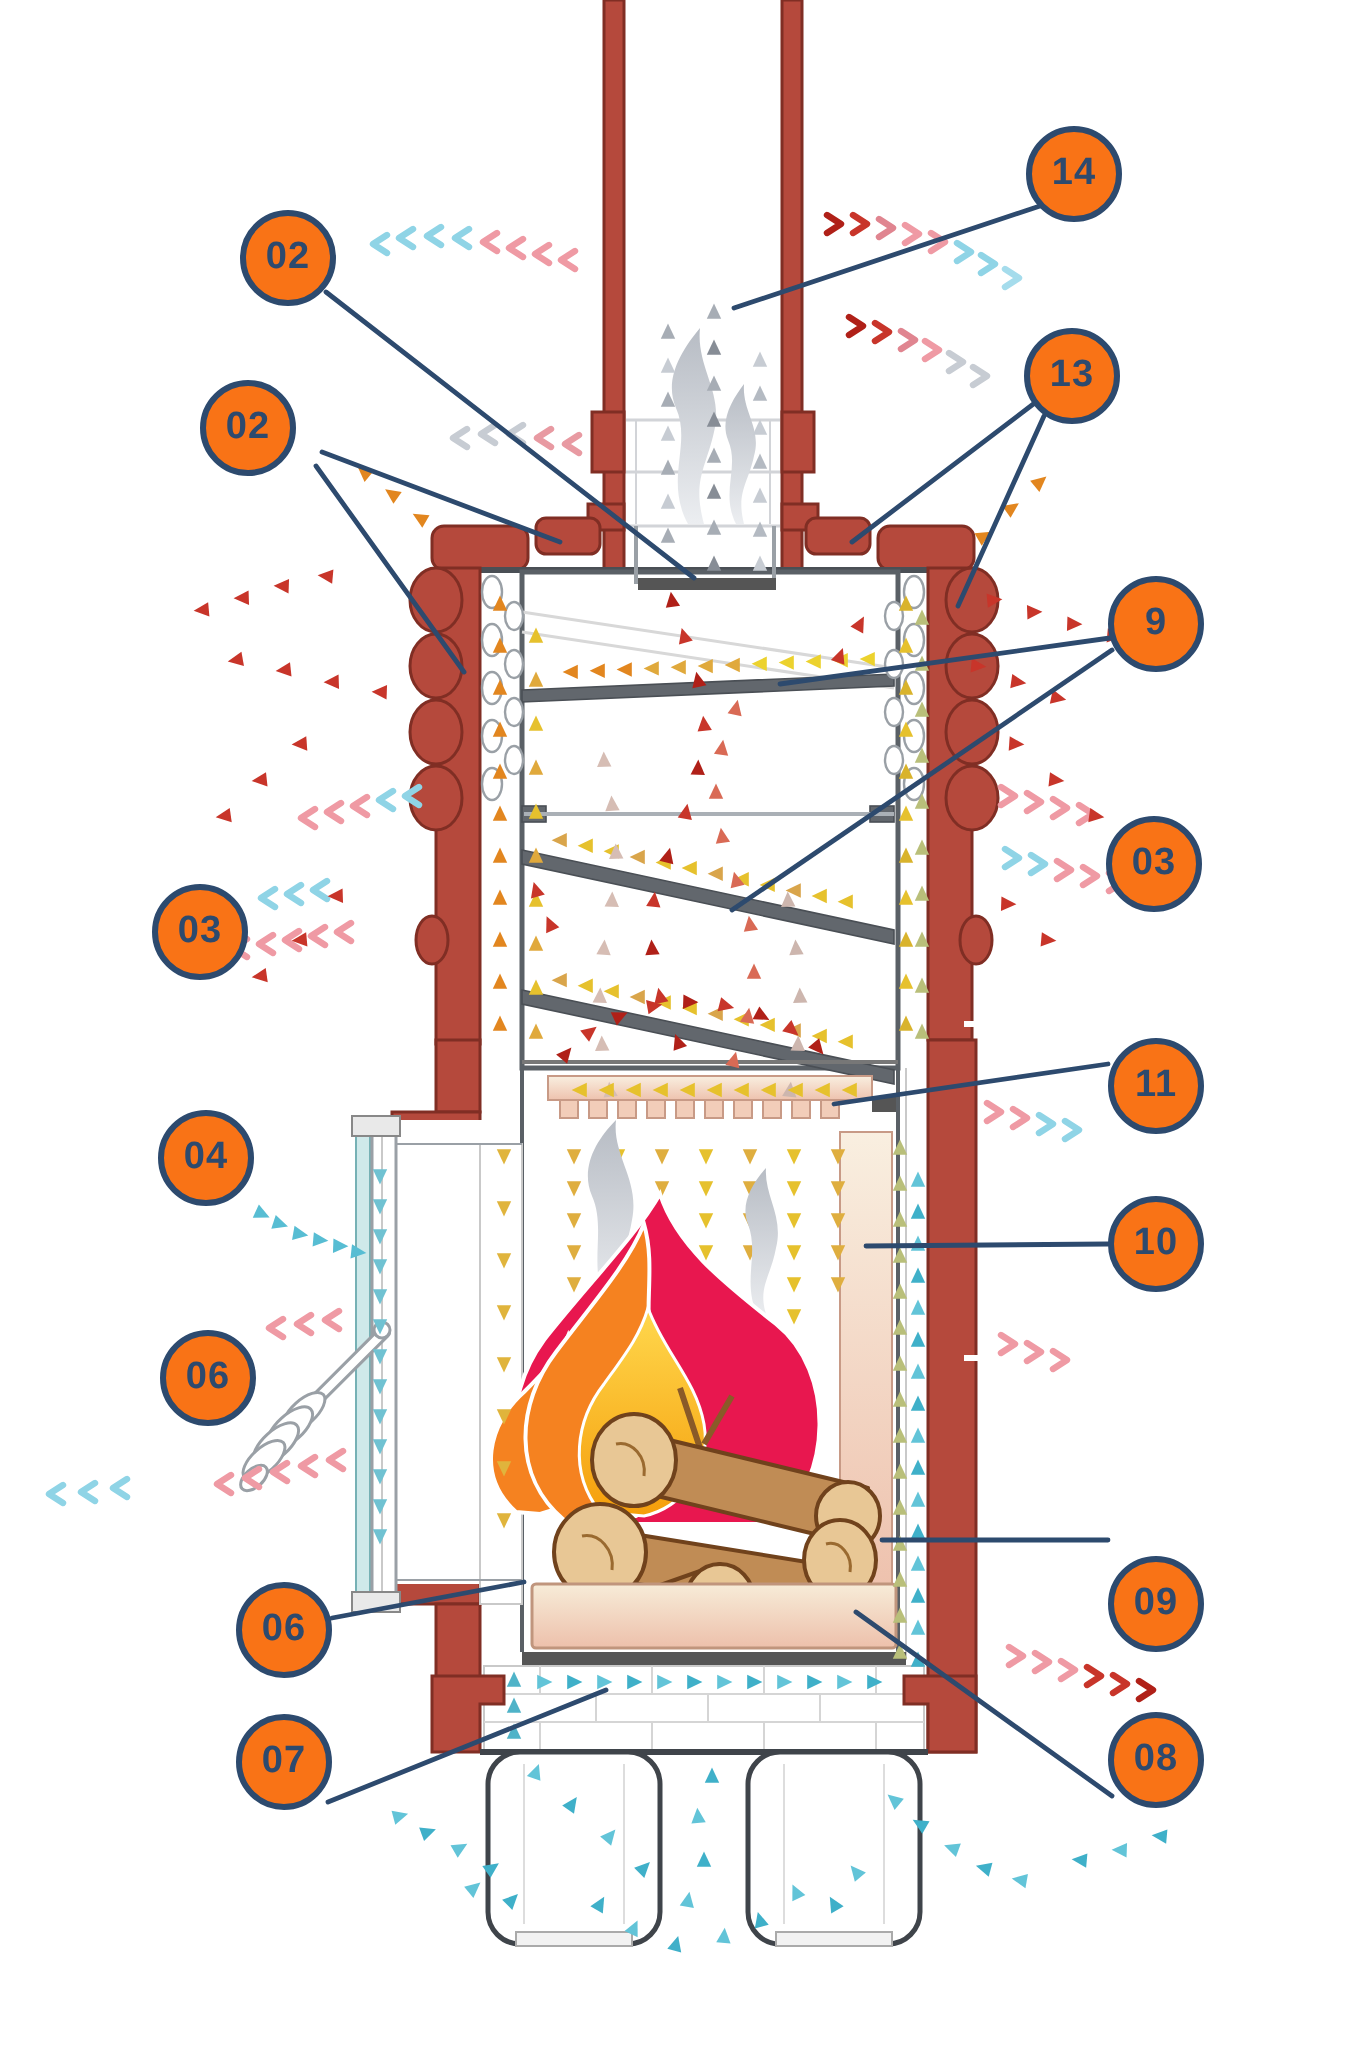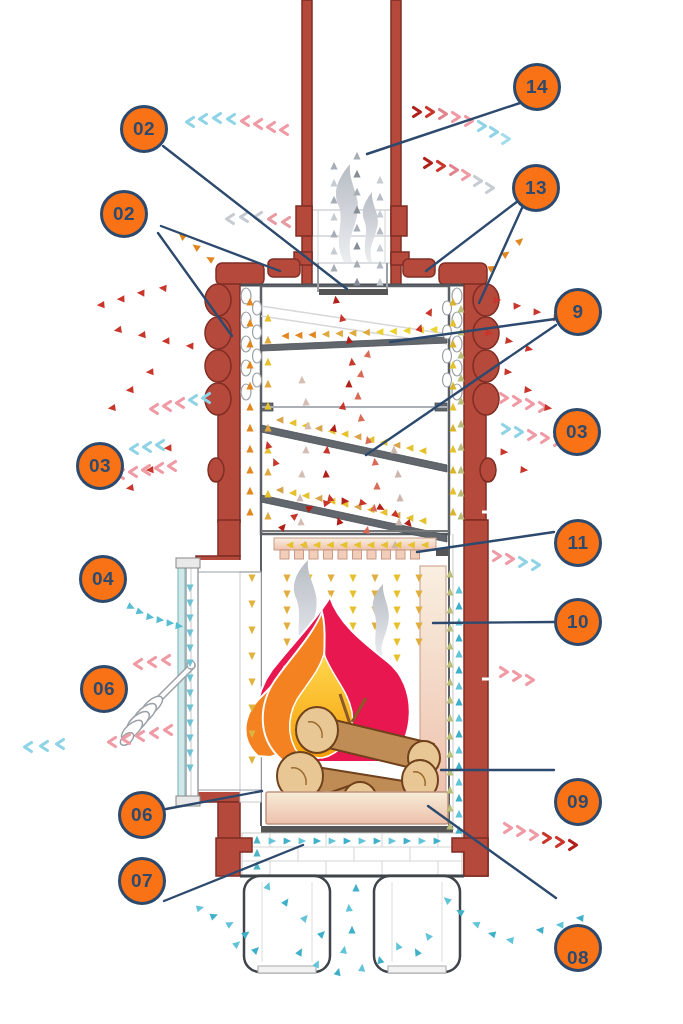--- a/index.html
+++ b/index.html
@@ -657,21 +657,21 @@
     </div>
 <div class="callout" style="left:80px;top:665px;">
       <span>06</span>
     </div>
 <div class="callout" style="left:118px;top:791px;">
       <span>06</span>
     </div>
 <div class="callout" style="left:118px;top:857px;">
       <span>07</span>
     </div>
-<div class="callout" style="left:554px;top:924px;align-items:flex-end;">
+<div class="callout" style="left:554px;top:856px;">
       <span>08</span>
     </div>
 <div class="callout" style="left:554px;top:778px;">
       <span>09</span>
     </div>
 <div class="callout" style="left:554px;top:598px;">
       <span>10</span>
     </div>
 <div class="callout" style="left:554px;top:519px;">
       <span>11</span>

